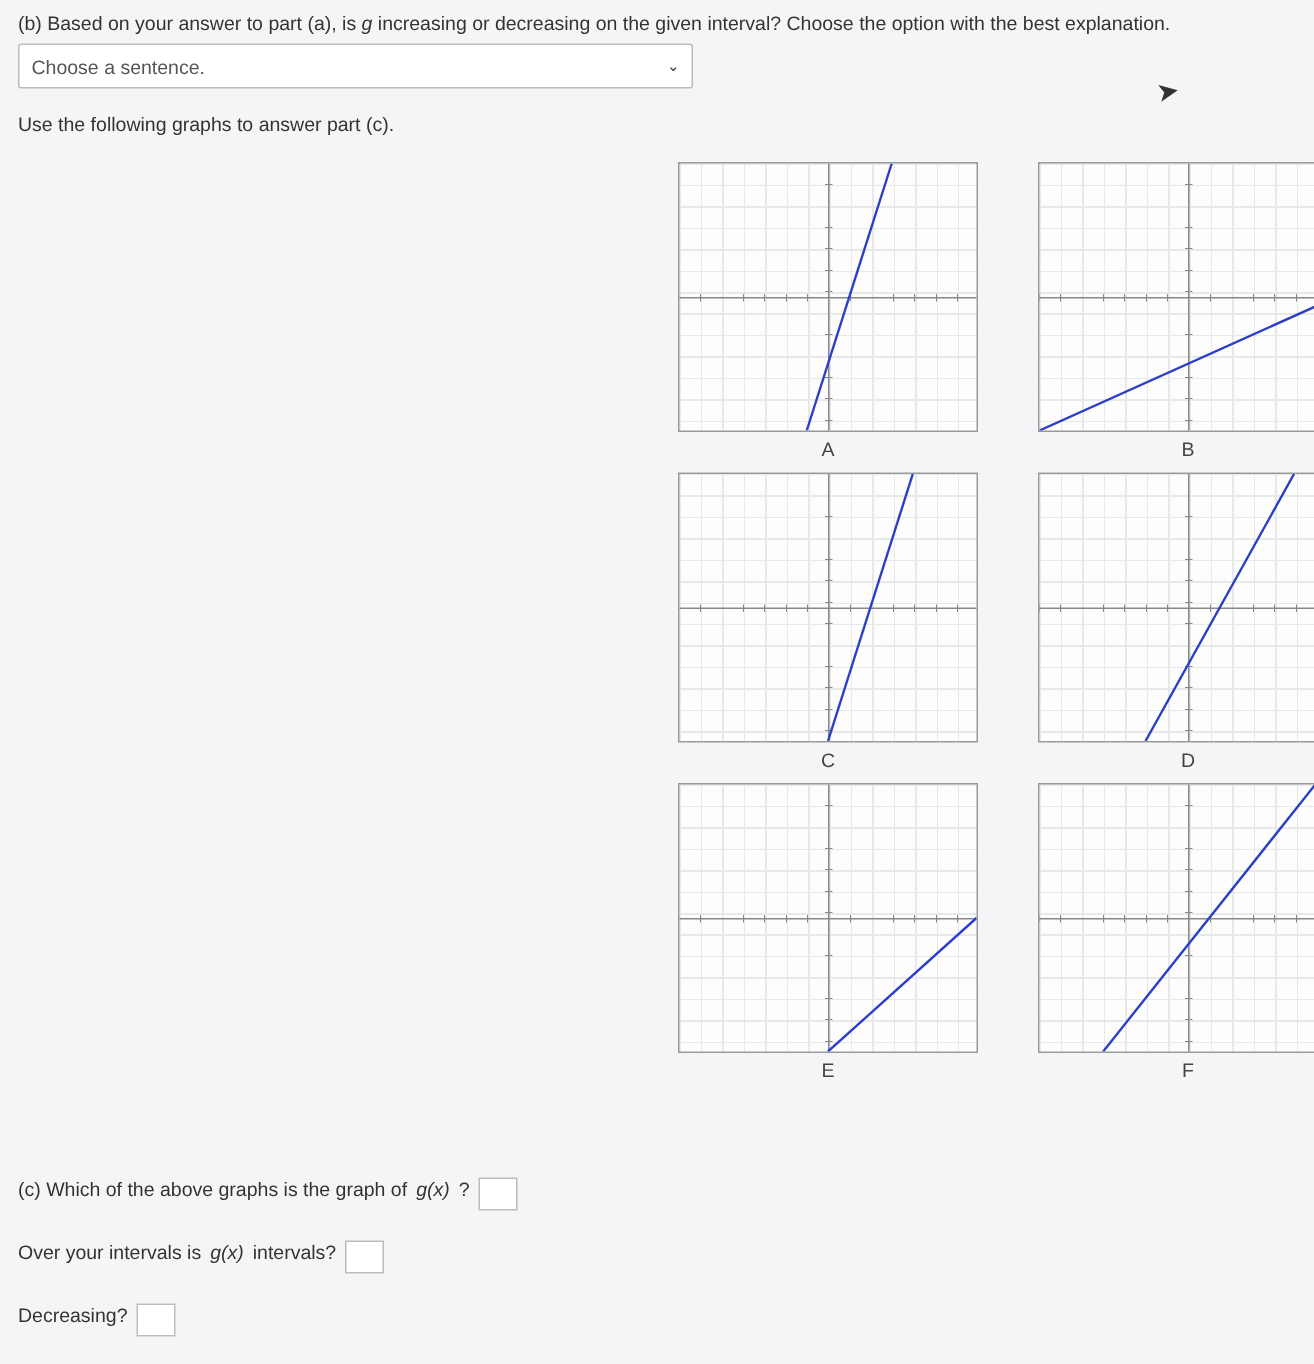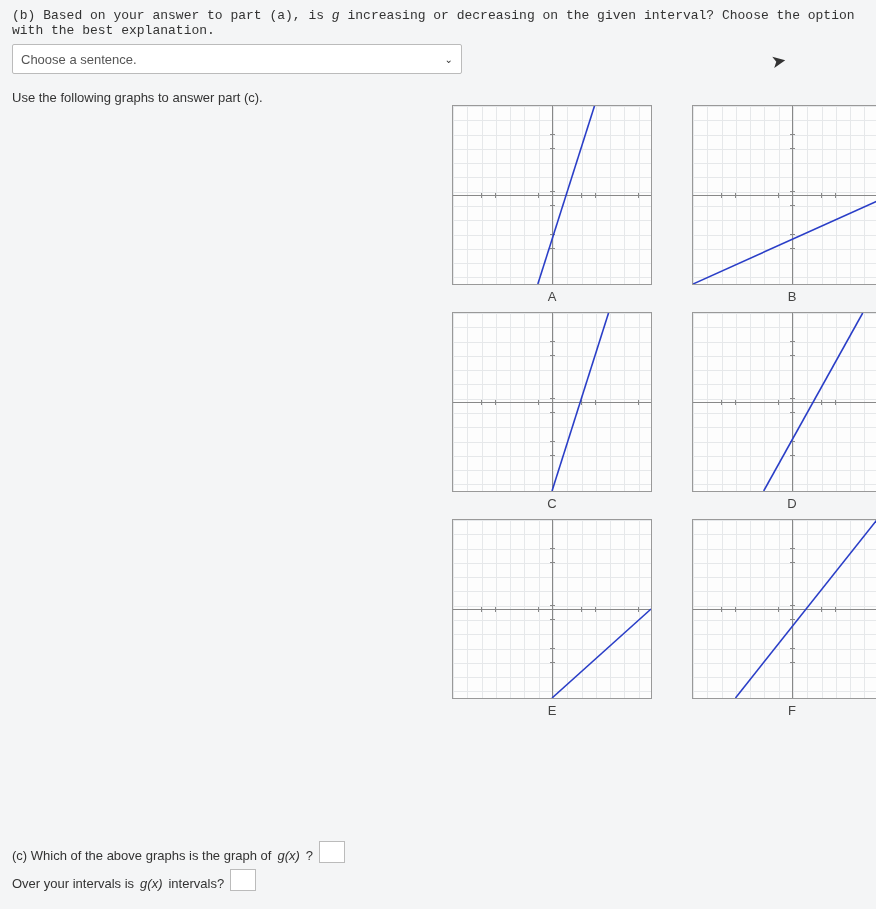--- a/index.html
+++ b/index.html
@@ -6,39 +6,39 @@
   body {
     font-family: Arial, Helvetica, sans-serif;
     background: #f4f5f6;
     width: 876px;
     height: 909px;
     padding: 8px 12px;
     color: #333;
     font-size: 13px;
     position: relative;
   }
-  .question-text { margin-bottom: 6px; font-family: Liberation Mono, monospace; }
+  .question-text { margin-bottom: 6px; }
   .italic { font-style: italic; }
   .dropdown {
     display: flex;
     align-items: center;
     justify-content: space-between;
     width: 450px;
     height: 30px;
     border: 1px solid #bbb;
     background: #fff;
     padding: 0 8px;
     color: #555;
     cursor: pointer;
     margin-bottom: 16px;
     border-radius: 2px;
     text-align: right;
   }
   .chev { font-size: 10px; color: #333; }
-  .instruct { }
+  .instruct { margin-bottom: 18px; }
   .graphs-area {
     display: grid;
     grid-template-columns: 200px 200px;
     grid-template-rows: auto auto auto;
     column-gap: 40px;
     row-gap: 8px;
     margin-left: 440px;
   }
   .graph-cell { text-align: center; }
   .graph-box {
@@ -56,21 +56,21 @@
   .axis-v { top:0; bottom:0; left:50%; width:1px; }
   .ticks-h, .ticks-v { position: absolute; }
   .ticks-h { left:0; right:0; top:calc(50% - 2px); height:5px;
     background: repeating-linear-gradient(to right, transparent 0 13.78px, #888 13.78px 14.28px); }
   .ticks-v { top:0; bottom:0; left:calc(50% - 2px); width:5px;
     background: repeating-linear-gradient(to bottom, transparent 0 13.78px, #888 13.78px 14.28px); }
   .graph-label { margin-top: 4px; font-size: 13px; color: #444; }
   svg.line { position: absolute; inset: 0; width: 100%; height: 100%; }
   svg.line line { stroke: #2a3ec7; stroke-width: 1.6; }
   .bottom-q { position: absolute; left: 12px; bottom: 18px; }
-  .bottom-q .row { display: flex; align-items: flex-end; gap: 6px; margin-top: 6px; }
+  .bottom-q .row { display: flex; align-items: flex-start; gap: 6px; margin-top: 20px; }
   .ans-box {
     width: 26px; height: 22px;
     border: 1px solid #bbb; background: #fff;
   }
   .cursor {
     position: absolute;
     top: 50px; right: 90px;
     font-size: 18px; color: #333;
     transform: rotate(-10deg);
   }
@@ -177,15 +177,19 @@
     <span class="italic">g(x)</span>
       <span>?</span>
     <div class="ans-box"></div>
   </div>
   <div class="row">
     <span>Over your intervals is </span>
     <span class="italic">g(x)</span>
     <span> intervals?</span>
     <div class="ans-box"></div>
   </div>
+  <div class="row">
+    <span>Decreasing?</span>
+    <div class="ans-box"></div>
+  </div>
 </div>
 
 <div class="cursor">➤</div>
 
 </body></html>

